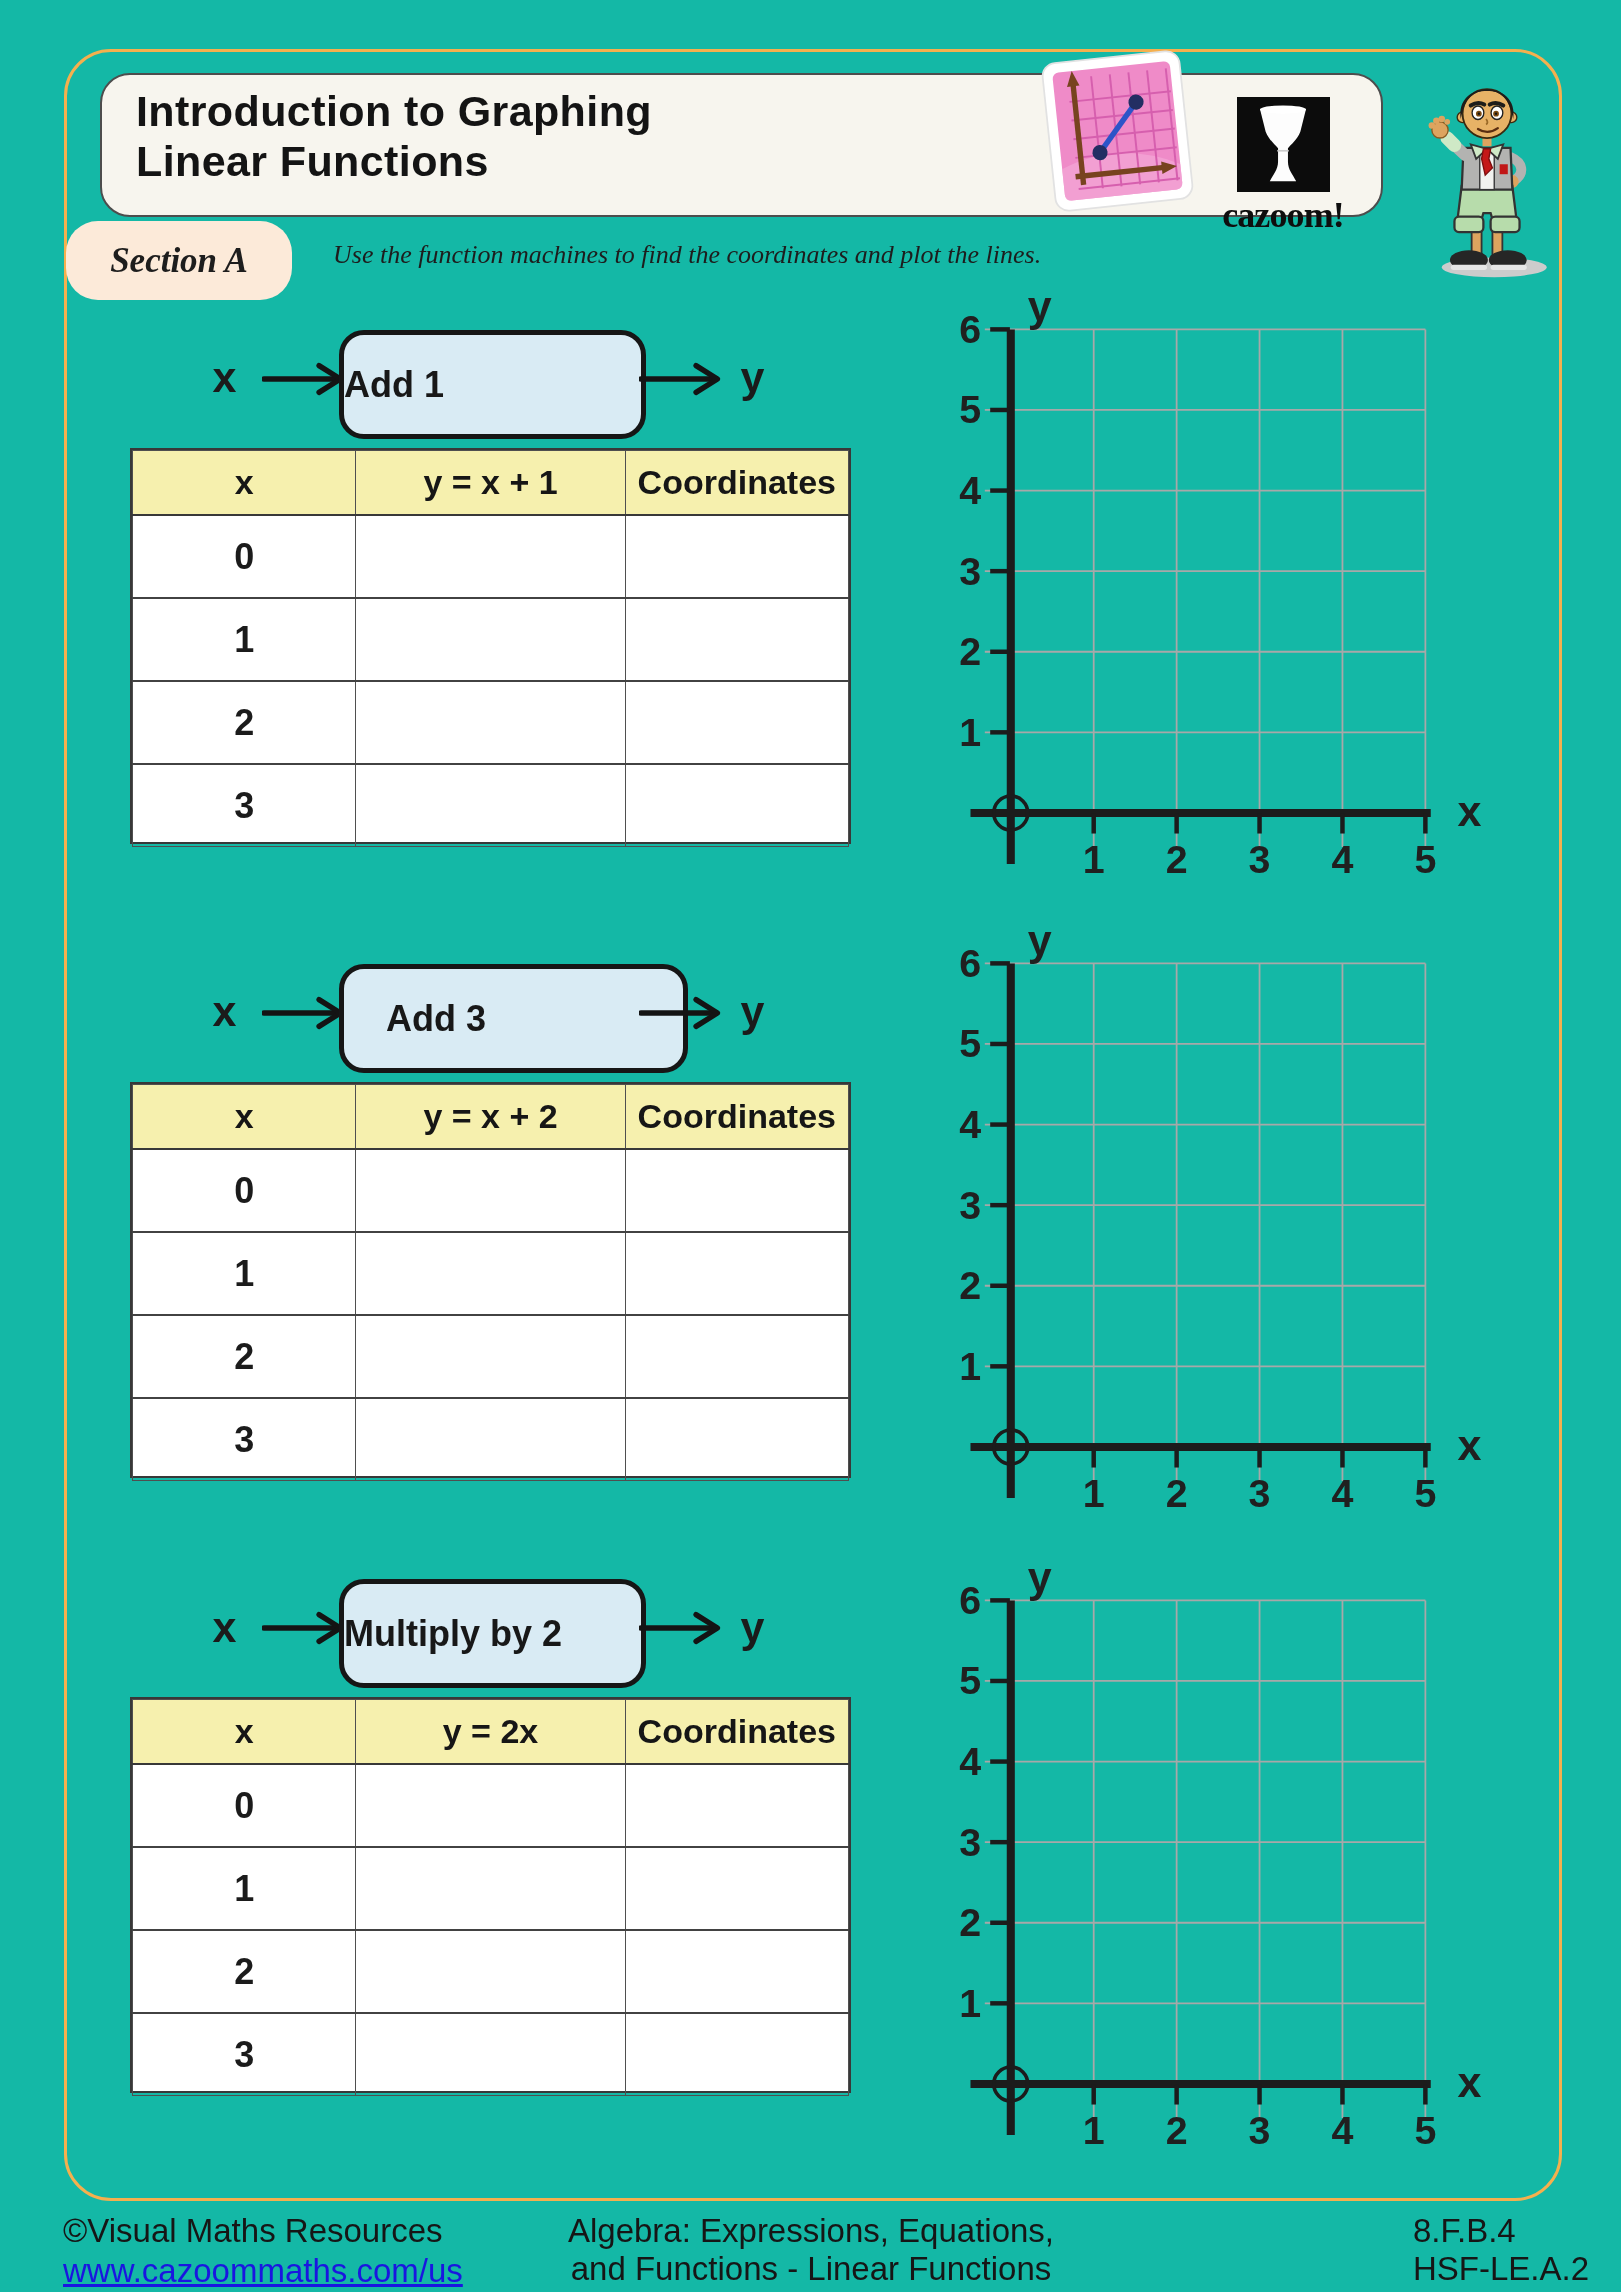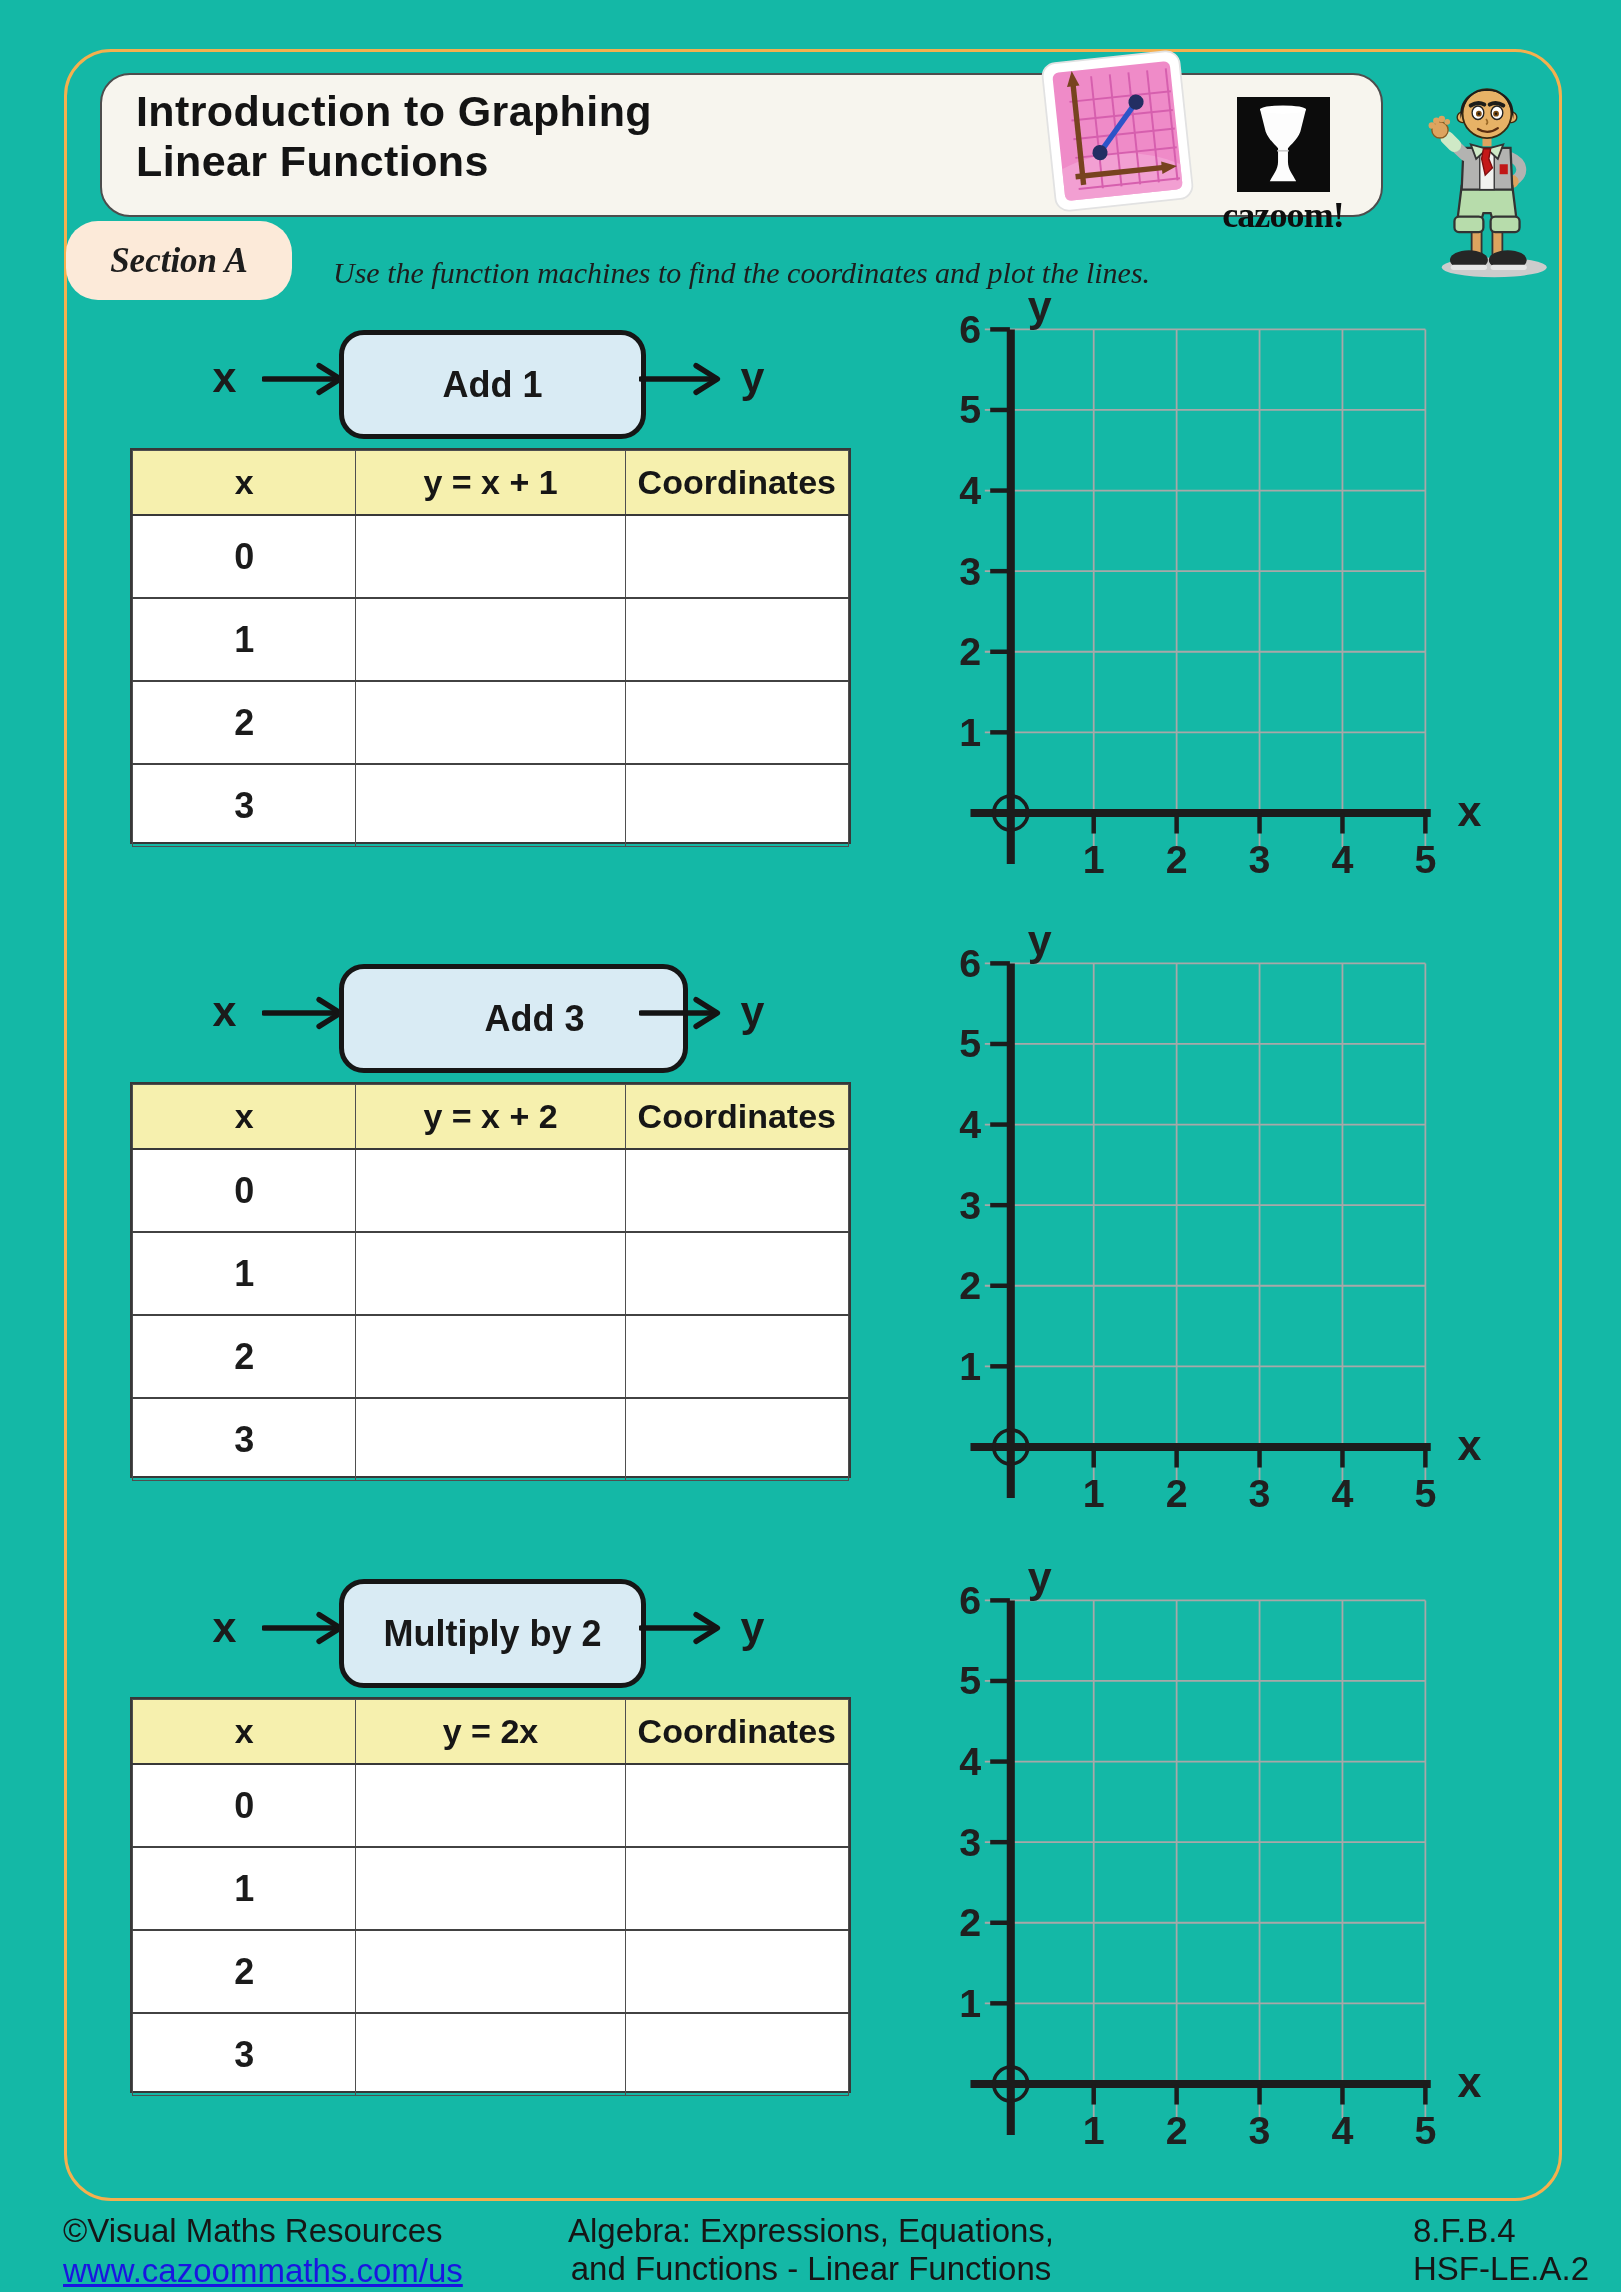--- a/index.html
+++ b/index.html
@@ -28,27 +28,27 @@
              letter-spacing:-0.9px;color:#0e0e0e;margin-top:1.8px;}
 
   
   #mascot{left:1413px;top:63px;width:148px;height:217px;z-index:4;}
 
   
   #section-badge{left:66px;top:221px;width:226px;height:79px;background:#fcead9;
                  border-radius:32px;display:flex;align-items:center;justify-content:center;}
   #section-badge span{font-family:"Liberation Serif",serif;font-style:italic;font-weight:700;
                       font-size:35px;color:#1d1d1d;}
-  #instruction{left:333px;top:256px;width:1075px;font-family:"Liberation Serif",serif;
-               font-style:italic;font-size:30px;color:#1d1d1d;}
+  #instruction{left:333px;top:240px;width:1075px;font-family:"Liberation Serif",serif;
+               font-style:italic;font-size:26px;color:#1d1d1d;}
 
   
   .m-x,.m-y{width:63px;height:59px;font-size:43px;font-weight:700;text-align:center;line-height:56px;}
   .machine-box{width:297px;height:99px;background:#d9ebf4;border:5.4px solid #161616;
-               border-radius:25px;display:flex;align-items:center;justify-content:center;}
+               border-radius:25px;display:flex;align-items:center;}
   .machine-box span{font-size:36px;font-weight:700;color:#181818;}
   .arrow-svg{width:82px;height:36px;}
 
   
   .tbl-wrap{width:717px;height:392px;border:2.7px solid #383838;background:#fff;}
   table.vtable{border-collapse:collapse;width:100%;height:100%;table-layout:fixed;}
   .vtable th,.vtable td{border:1.8px solid #4f4f4f;padding:0;text-align:center;vertical-align:middle;}
   .vtable tr.hdr th{height:63px;background:#f6f0ae;font-size:34px;font-weight:700;
                     border-bottom:2.7px solid #383838;color:#161616;}
   .vtable td{height:81px;font-size:36px;font-weight:700;color:#1b1b1b;border-top:2.7px solid #424242;}

